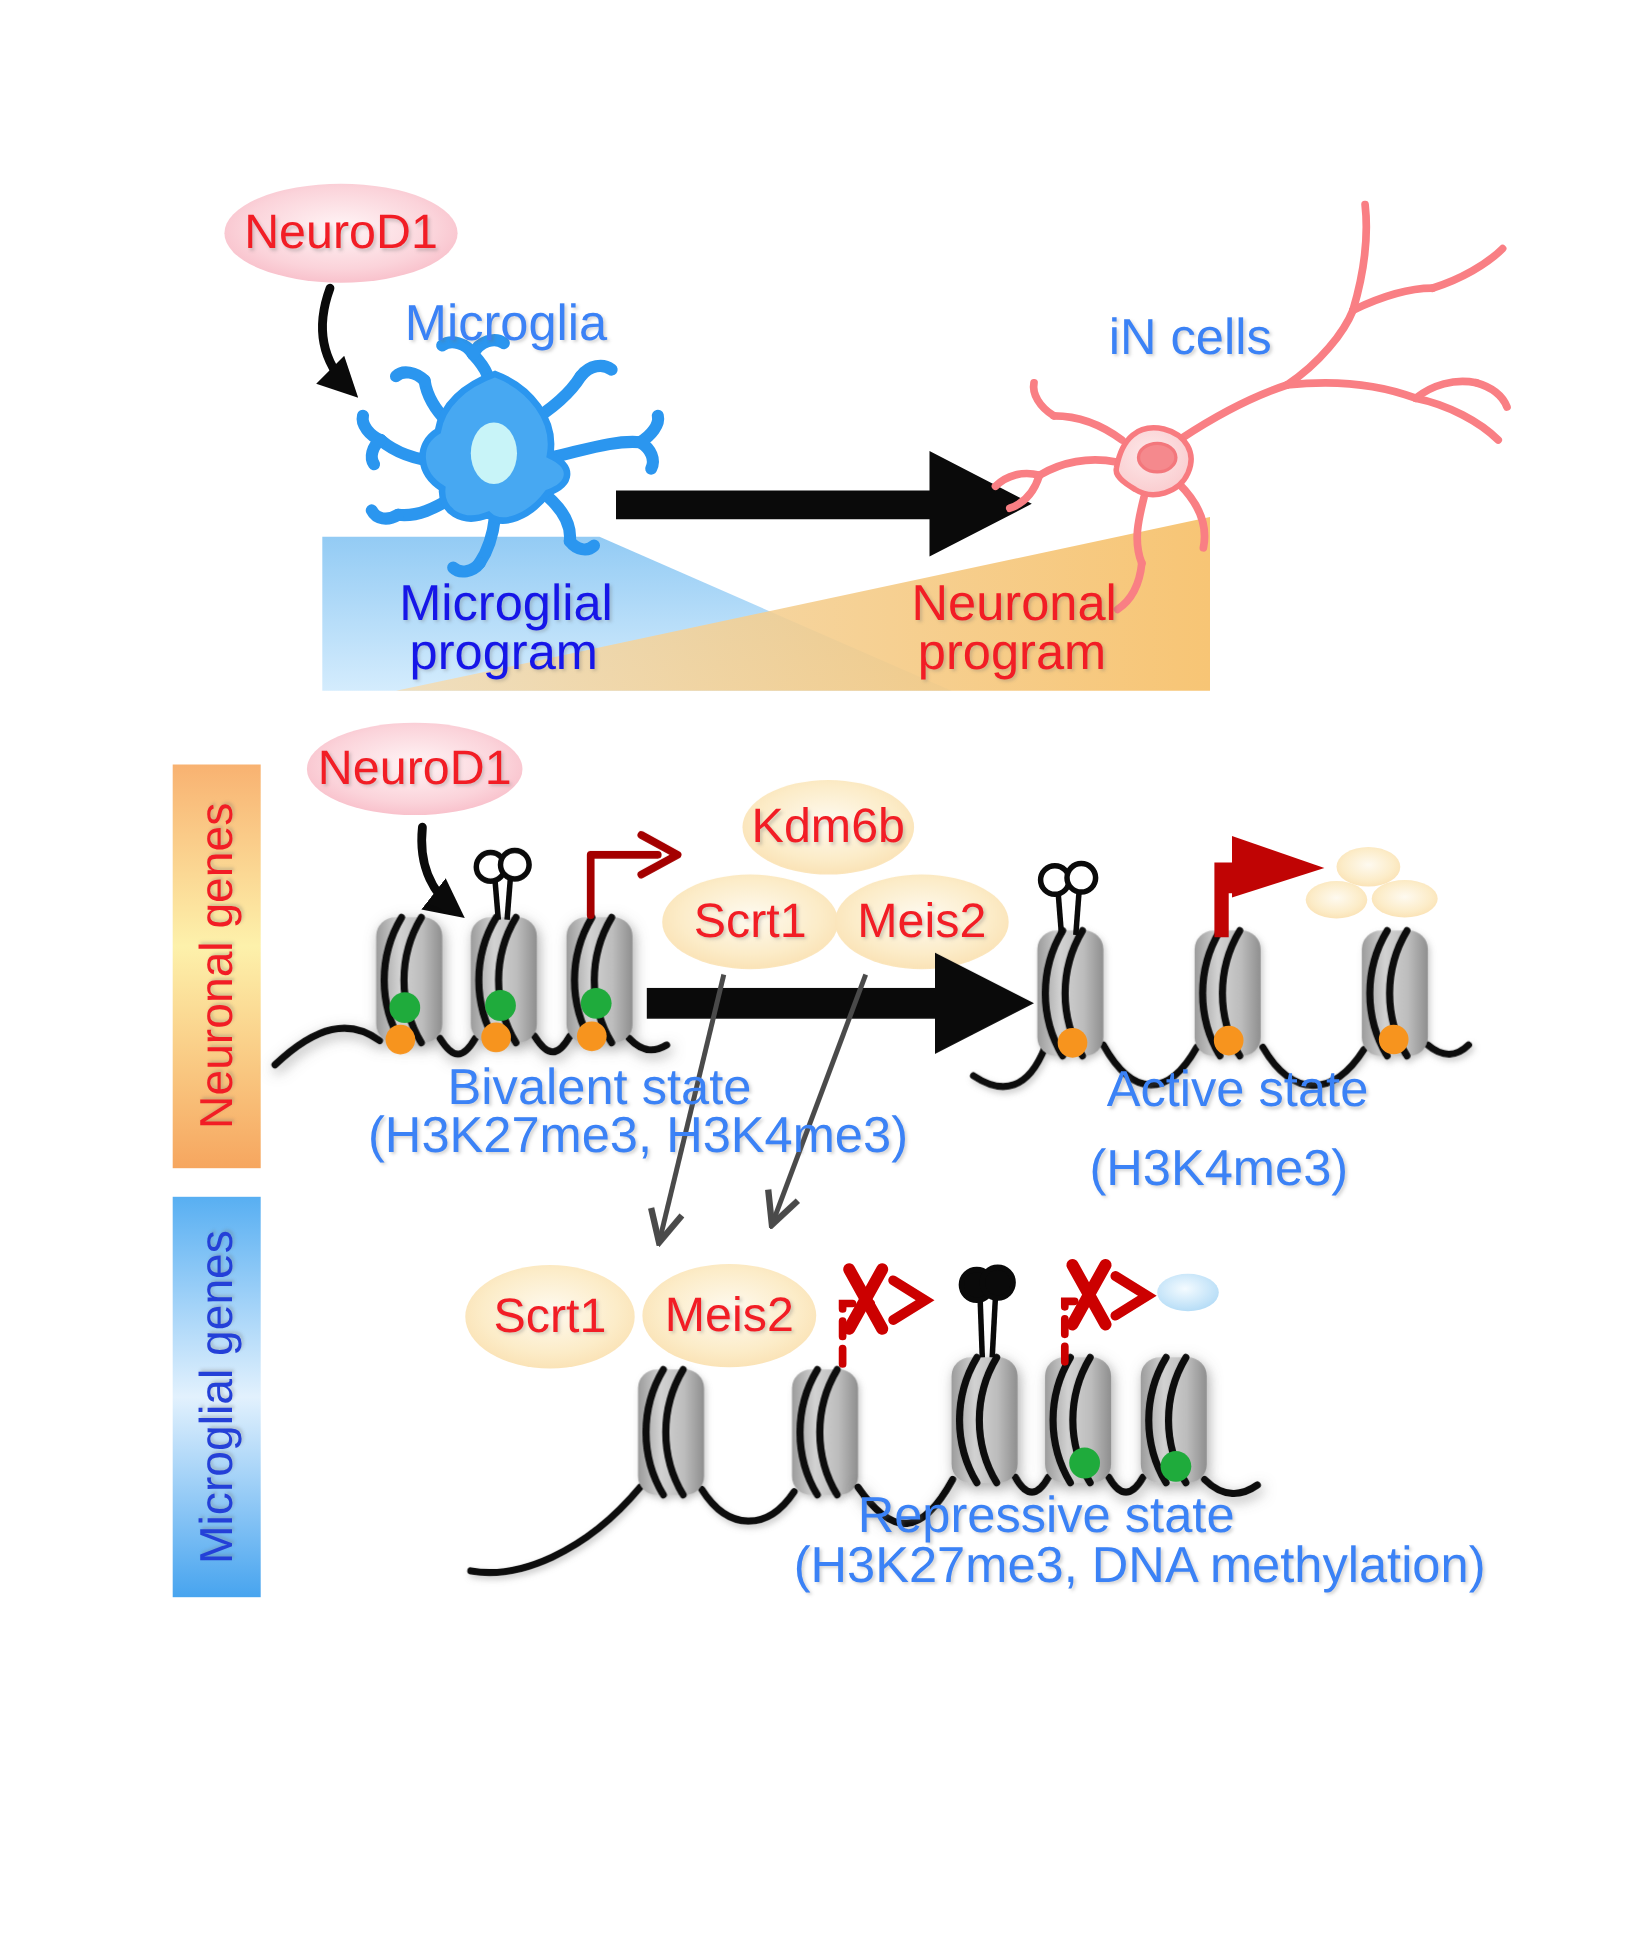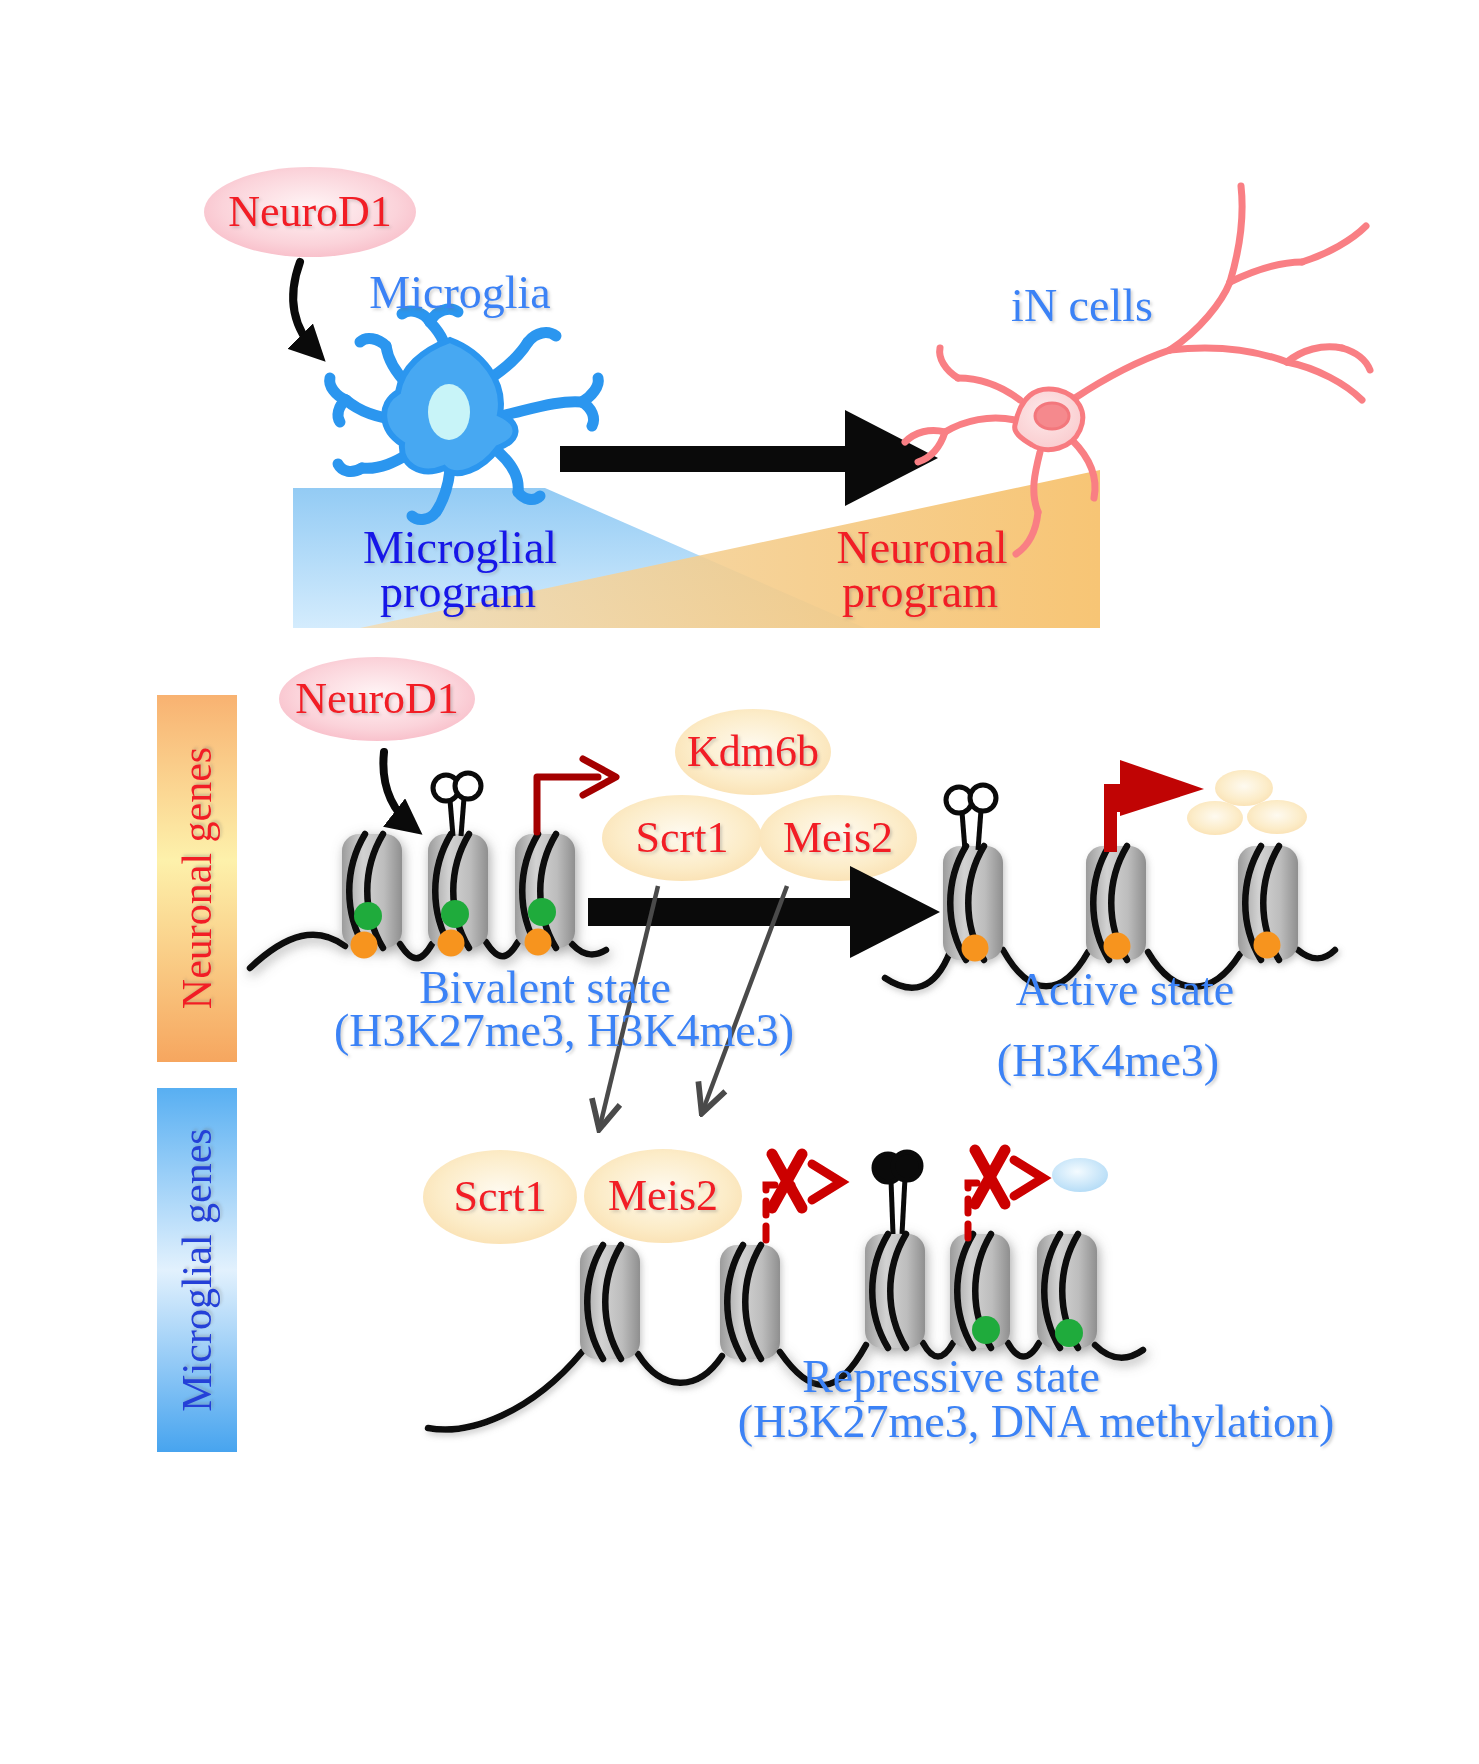--- a/index.html
+++ b/index.html
@@ -1,17 +1,17 @@
 <!DOCTYPE html>
 <html><head>
 <meta charset="utf-8">
 <style>
   html,body{margin:0;padding:0;background:#fff;}
   .canvas{position:relative;width:1479px;height:1764px;background:#fff;
-          font-family:Liberation Serif, serif;overflow:hidden;}
+          font-family:Liberation Sans, sans-serif;overflow:hidden;}
   .canvas > svg{position:absolute;left:0;top:0;}
   .lbl{position:absolute;transform:translate(-50%,-50%);white-space:nowrap;
        line-height:1.05;text-align:center;
        text-shadow:2px 2px 3px rgba(110,110,110,0.30);}
   .vlbl{transform:translate(-50%,-50%) rotate(-90deg);}
   .black{color:#3b82f6;}
   .red{color:#f21d25;}
   .blue{color:#1616e8;}
   .royal{color:#2440d8;}
   .f46{font-size:46px;}
@@ -290,21 +290,21 @@
 
 <div class="lbl vlbl red f42" style="left:197px;top:878px;">Neuronal genes</div>
 <div class="lbl vlbl royal f42" style="left:197px;top:1270px;">Microglial genes</div>
 
 <div class="lbl red f44" style="left:377px;top:699px;">NeuroD1</div>
 <div class="lbl red f44" style="left:753px;top:752px;text-align:center;">Kdm6b</div>
 <div class="lbl red f44" style="left:682px;top:838px;">Scrt1</div>
 <div class="lbl red f44" style="left:838px;top:838px;">Meis2</div>
 
 <div class="lbl black f46" style="left:545px;top:988px;">Bivalent state</div>
-<div class="lbl black f46" style="left:564px;top:1031px;text-align:center;">(H3K27me3, H3K4me3)</div>
+<div class="lbl black f46" style="left:580px;top:1031px;text-align:center;">(H3K27me3, H3K4me3)</div>
 <div class="lbl black f46" style="left:1125px;top:990px;">Active state</div>
 <div class="lbl black f46" style="left:1108px;top:1061px;">(H3K4me3)</div>
 
 <div class="lbl red f44" style="left:500px;top:1197px;">Scrt1</div>
 <div class="lbl red f44" style="left:663px;top:1196px;">Meis2</div>
 
 <div class="lbl black f46" style="left:951px;top:1377px;text-align:right;">Repressive state</div>
 <div class="lbl black f46" style="left:1036px;top:1422px;">(H3K27me3, DNA methylation)</div>
 
 </div>

